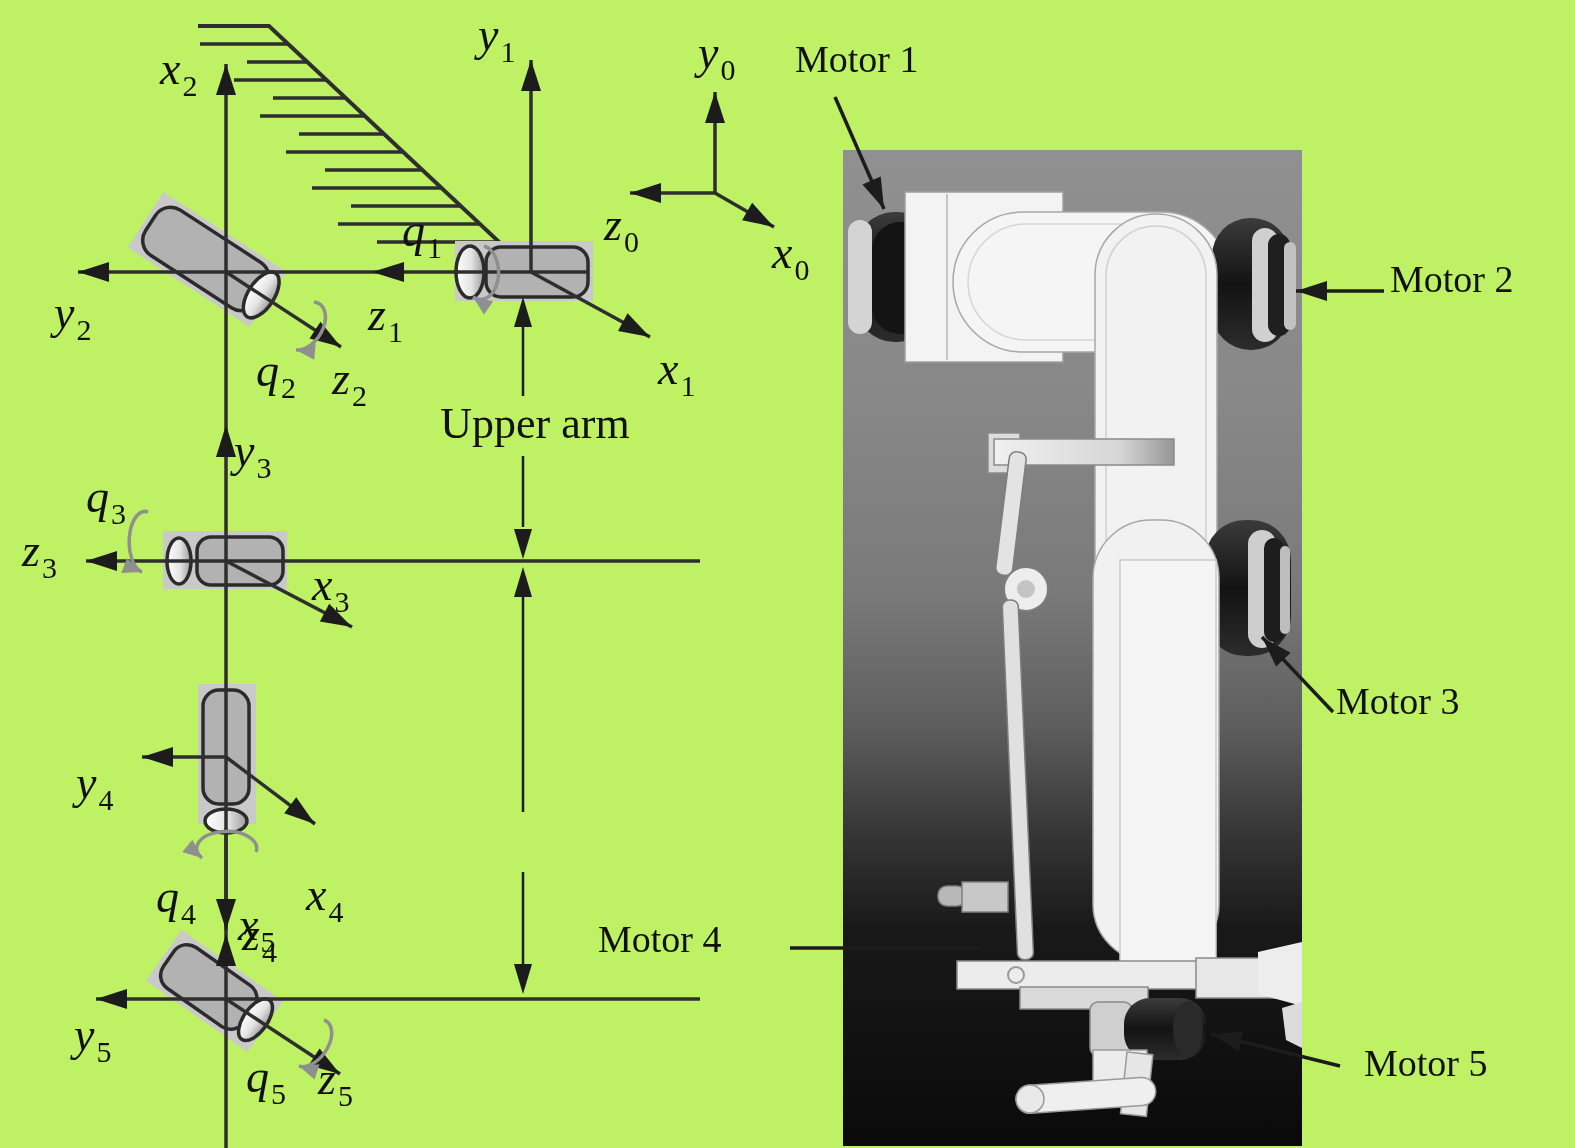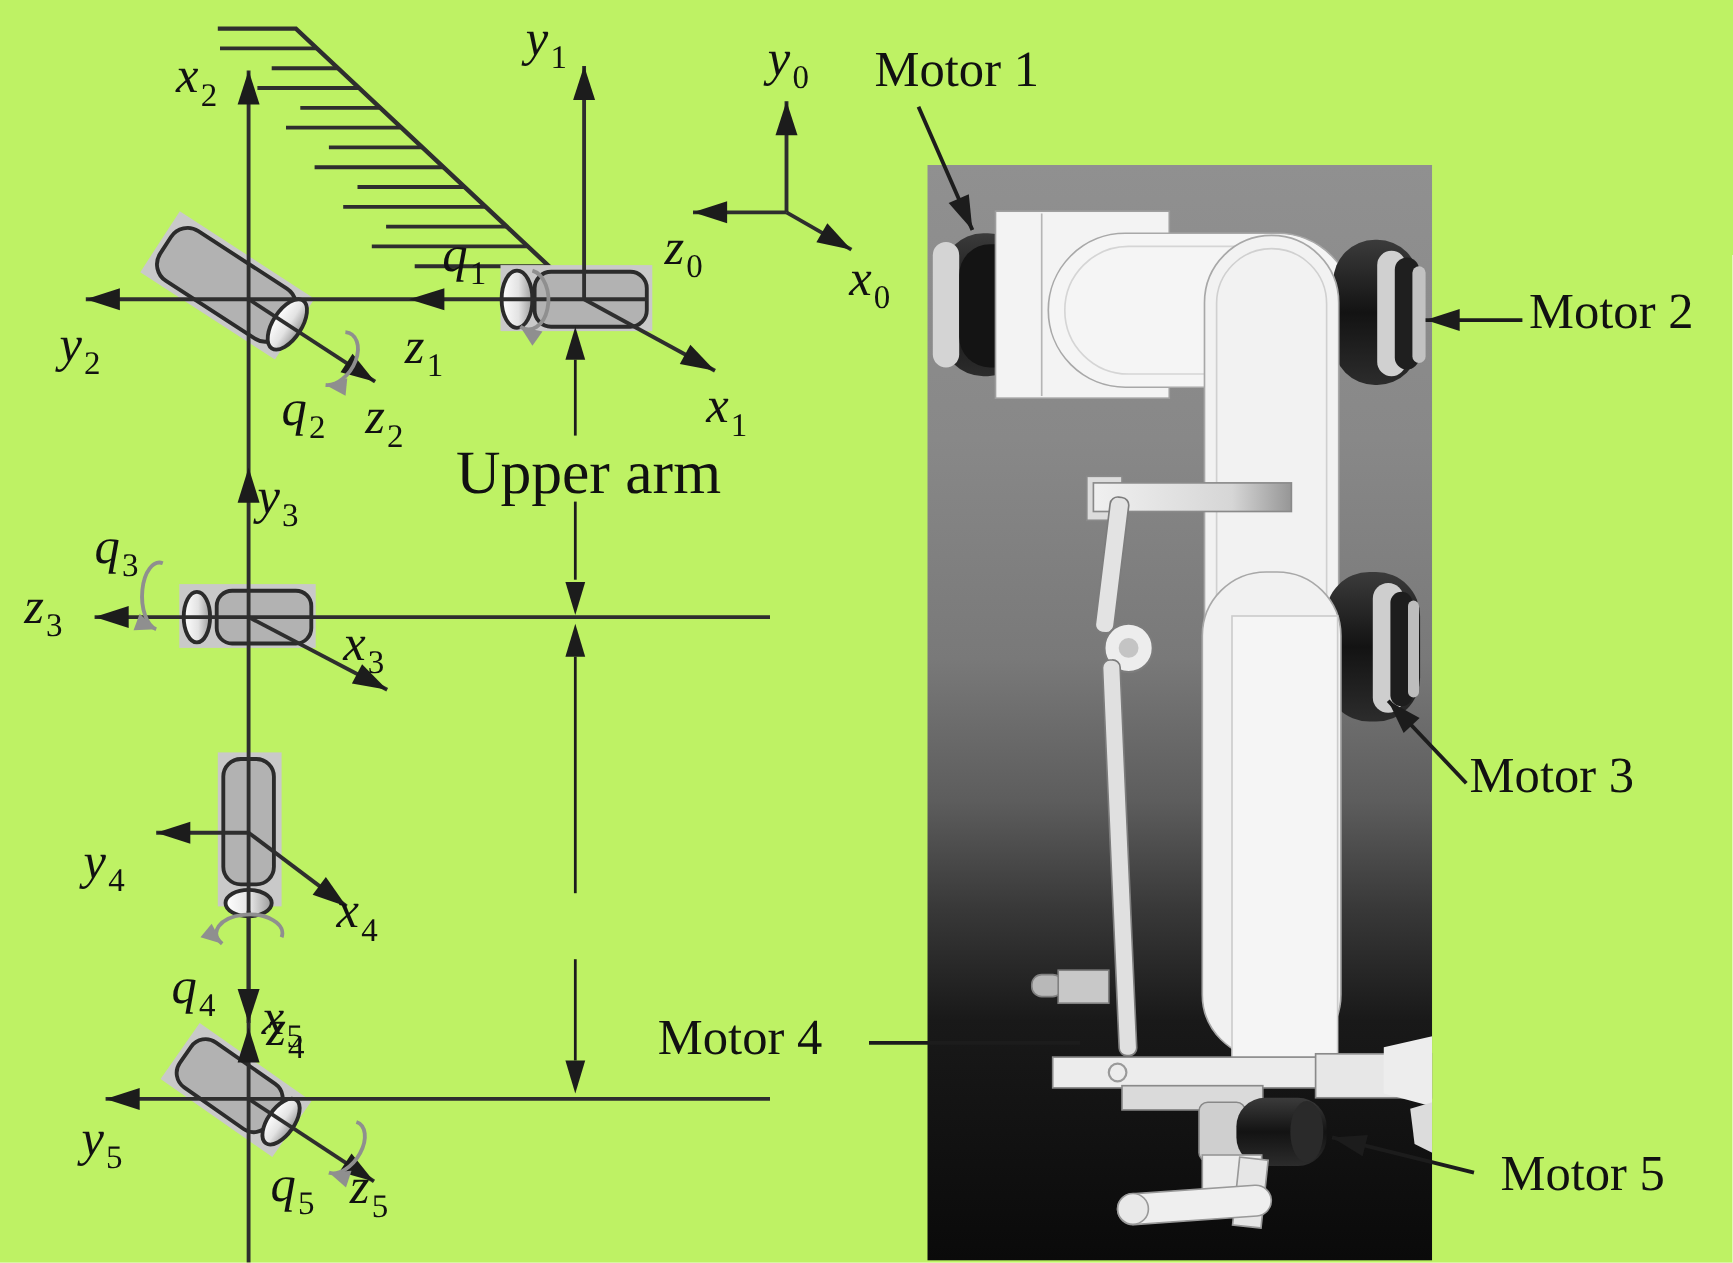--- a/index.html
+++ b/index.html
@@ -2,23 +2,23 @@
 <html><head>
 <meta charset="utf-8">
 <style>
   html,body{margin:0;padding:0;background:#ffffff;}
   #stage{position:relative;width:1575px;height:1148px;background:#bef264;overflow:hidden;
          font-family:"Liberation Serif", serif;}
   svg.fig{position:absolute;left:0;top:0;}
   .lbl{position:absolute;font-style:italic;font-size:46px;line-height:1;color:#111;
        white-space:nowrap;font-family:"Liberation Serif", serif;}
   .lbl .sub{font-style:normal;font-size:30px;vertical-align:-12px;margin-left:2px;}
-  .ann{position:absolute;font-size:56px;line-height:1;color:#111;text-align:center;
+  .ann{position:absolute;font-size:44px;line-height:1;color:#111;text-align:center;
        font-family:"Liberation Serif", serif;white-space:nowrap;}
-  .motor{position:absolute;font-size:46px;line-height:1;color:#111;
+  .motor{position:absolute;font-size:38px;line-height:1;color:#111;
        font-family:"Liberation Serif", serif;white-space:nowrap;}
 </style>
 </head>
 <body>
 
 <div id="stage">
 
 <svg class="fig" width="1575" height="1148" viewBox="0 0 1575 1148">
   <defs>
     <marker id="ah" markerUnits="userSpaceOnUse" markerWidth="36" markerHeight="26" refX="33" refY="13" orient="auto">
@@ -236,27 +236,27 @@
 <div class="lbl" style="left:160px;top:46px"><span>x</span><span class="sub">2</span></div>
 <div class="lbl" style="left:478px;top:12px"><span>y</span><span class="sub">1</span></div>
 <div class="lbl" style="left:698px;top:30px"><span>y</span><span class="sub">0</span></div>
 <div class="lbl" style="left:604px;top:202px"><span>z</span><span class="sub">0</span></div>
 <div class="lbl" style="left:772px;top:230px"><span>x</span><span class="sub">0</span></div>
 <div class="lbl" style="left:402px;top:208px"><span>q</span><span class="sub">1</span></div>
 <div class="lbl" style="left:54px;top:290px"><span>y</span><span class="sub">2</span></div>
 <div class="lbl" style="left:368px;top:292px"><span>z</span><span class="sub">1</span></div>
 <div class="lbl" style="left:256px;top:348px"><span>q</span><span class="sub">2</span></div>
 <div class="lbl" style="left:332px;top:356px"><span>z</span><span class="sub">2</span></div>
-<div class="lbl" style="left:642px;top:346px"><span>x</span><span class="sub">1</span></div>
+<div class="lbl" style="left:658px;top:346px"><span>x</span><span class="sub">1</span></div>
 <div class="lbl" style="left:234px;top:428px"><span>y</span><span class="sub">3</span></div>
 <div class="lbl" style="left:86px;top:474px"><span>q</span><span class="sub">3</span></div>
 <div class="lbl" style="left:22px;top:528px"><span>z</span><span class="sub">3</span></div>
 <div class="lbl" style="left:312px;top:562px"><span>x</span><span class="sub">3</span></div>
 <div class="lbl" style="left:76px;top:760px"><span>y</span><span class="sub">4</span></div>
-<div class="lbl" style="left:306px;top:805px"><span>x</span><span class="sub">4</span></div>
+<div class="lbl" style="left:306px;top:872px"><span>x</span><span class="sub">4</span></div>
 <div class="lbl" style="left:156px;top:874px"><span>q</span><span class="sub">4</span></div>
 <div class="lbl" style="left:242px;top:912px"><span>z</span><span class="sub">4</span></div>
 <div class="lbl" style="left:238px;top:902px"><span>x</span><span class="sub">5</span></div>
 <div class="lbl" style="left:74px;top:1012px"><span>y</span><span class="sub">5</span></div>
 <div class="lbl" style="left:246px;top:1054px"><span>q</span><span class="sub">5</span></div>
 <div class="lbl" style="left:318px;top:1056px"><span>z</span><span class="sub">5</span></div>
 
 <div class="ann" style="left:412px;top:402px;width:246px">Upper arm</div>
 
 <div class="motor" style="left:795px;top:40px">Motor 1</div>

